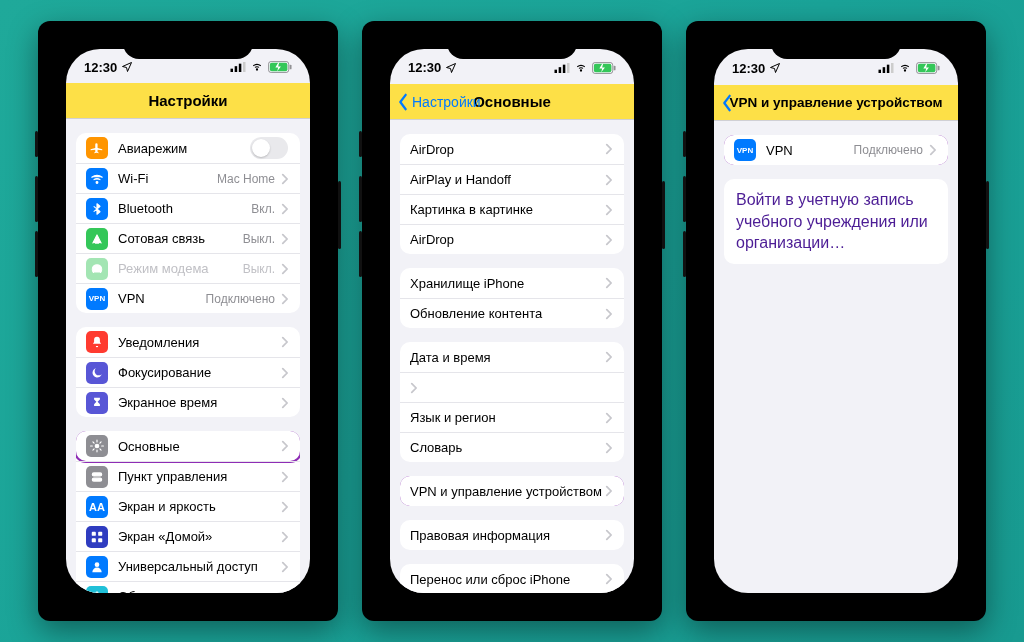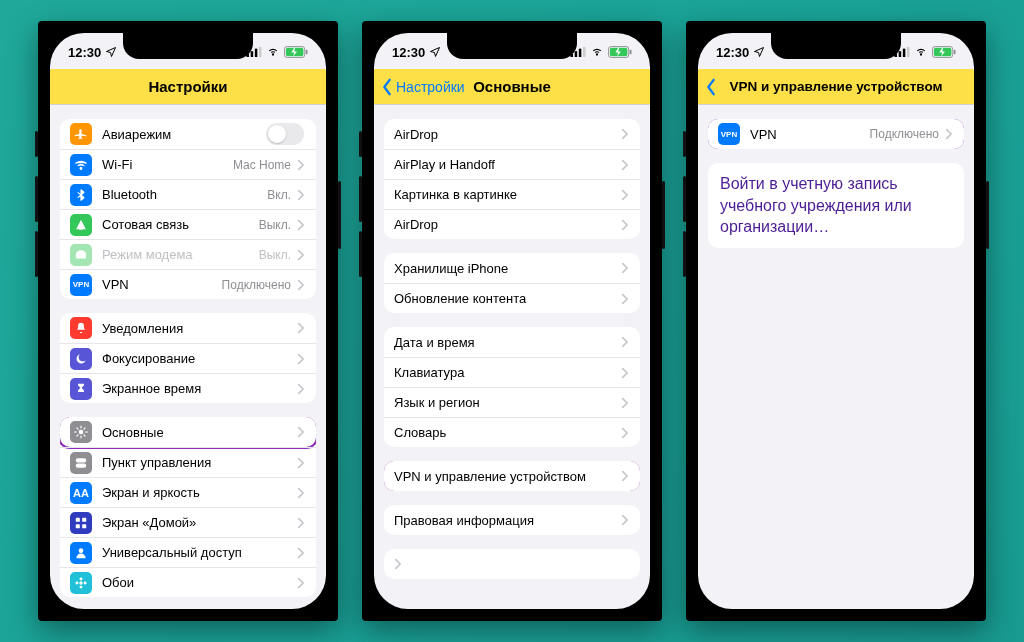--- a/index.html
+++ b/index.html
@@ -13,22 +13,22 @@
     gap: 24px;
     padding: 20px;
     width: 1024px;
     height: 642px;
     overflow: hidden;
   }
   .phone {
     width: 300px;
     height: 600px;
     background: #000;
-    border-radius: 4px;
-    padding: 12px;
+    border-radius: 12px;
+    padding: 28px;
     position: relative;
     box-shadow: 0 10px 30px rgba(0,0,0,0.4);
   }
   .phone::before {
     content: "";
     position: absolute;
     top: 12px; left: 50%; transform: translateX(-50%);
     width: 130px; height: 26px;
     background: #000;
     border-radius: 0 0 16px 16px;
@@ -479,21 +479,20 @@
           </div>
         </div>
         <div class="group">
           <div class="row">
             <span class="label">Дата и время</span>
             <svg class="chev" width="7" height="12" viewBox="0 0 8 14" fill="none" stroke="currentColor" stroke-width="2" stroke-linecap="round">
               <path d="M2 2l5 5-5 5"></path>
             </svg>
           </div>
           <div class="row">
-            <span class="label">Клавиатура</span>
             <svg class="chev" width="7" height="12" viewBox="0 0 8 14" fill="none" stroke="currentColor" stroke-width="2" stroke-linecap="round">
               <path d="M2 2l5 5-5 5"></path>
             </svg>
           </div>
           <div class="row">
             <span class="label">Язык и регион</span>
             <svg class="chev" width="7" height="12" viewBox="0 0 8 14" fill="none" stroke="currentColor" stroke-width="2" stroke-linecap="round">
               <path d="M2 2l5 5-5 5"></path>
             </svg>
           </div>
@@ -515,20 +514,21 @@
         <div class="group">
           <div class="row">
             <span class="label">Правовая информация</span>
             <svg class="chev" width="7" height="12" viewBox="0 0 8 14" fill="none" stroke="currentColor" stroke-width="2" stroke-linecap="round">
               <path d="M2 2l5 5-5 5"></path>
             </svg>
           </div>
         </div>
         <div class="group">
           <div class="row">
+            <span class="label">Перенос или сброс iPhone</span>
             <svg class="chev" width="7" height="12" viewBox="0 0 8 14" fill="none" stroke="currentColor" stroke-width="2" stroke-linecap="round">
               <path d="M2 2l5 5-5 5"></path>
             </svg>
           </div>
         </div>
       </div>
   </div>
 </div>
 
 <div class="phone">

